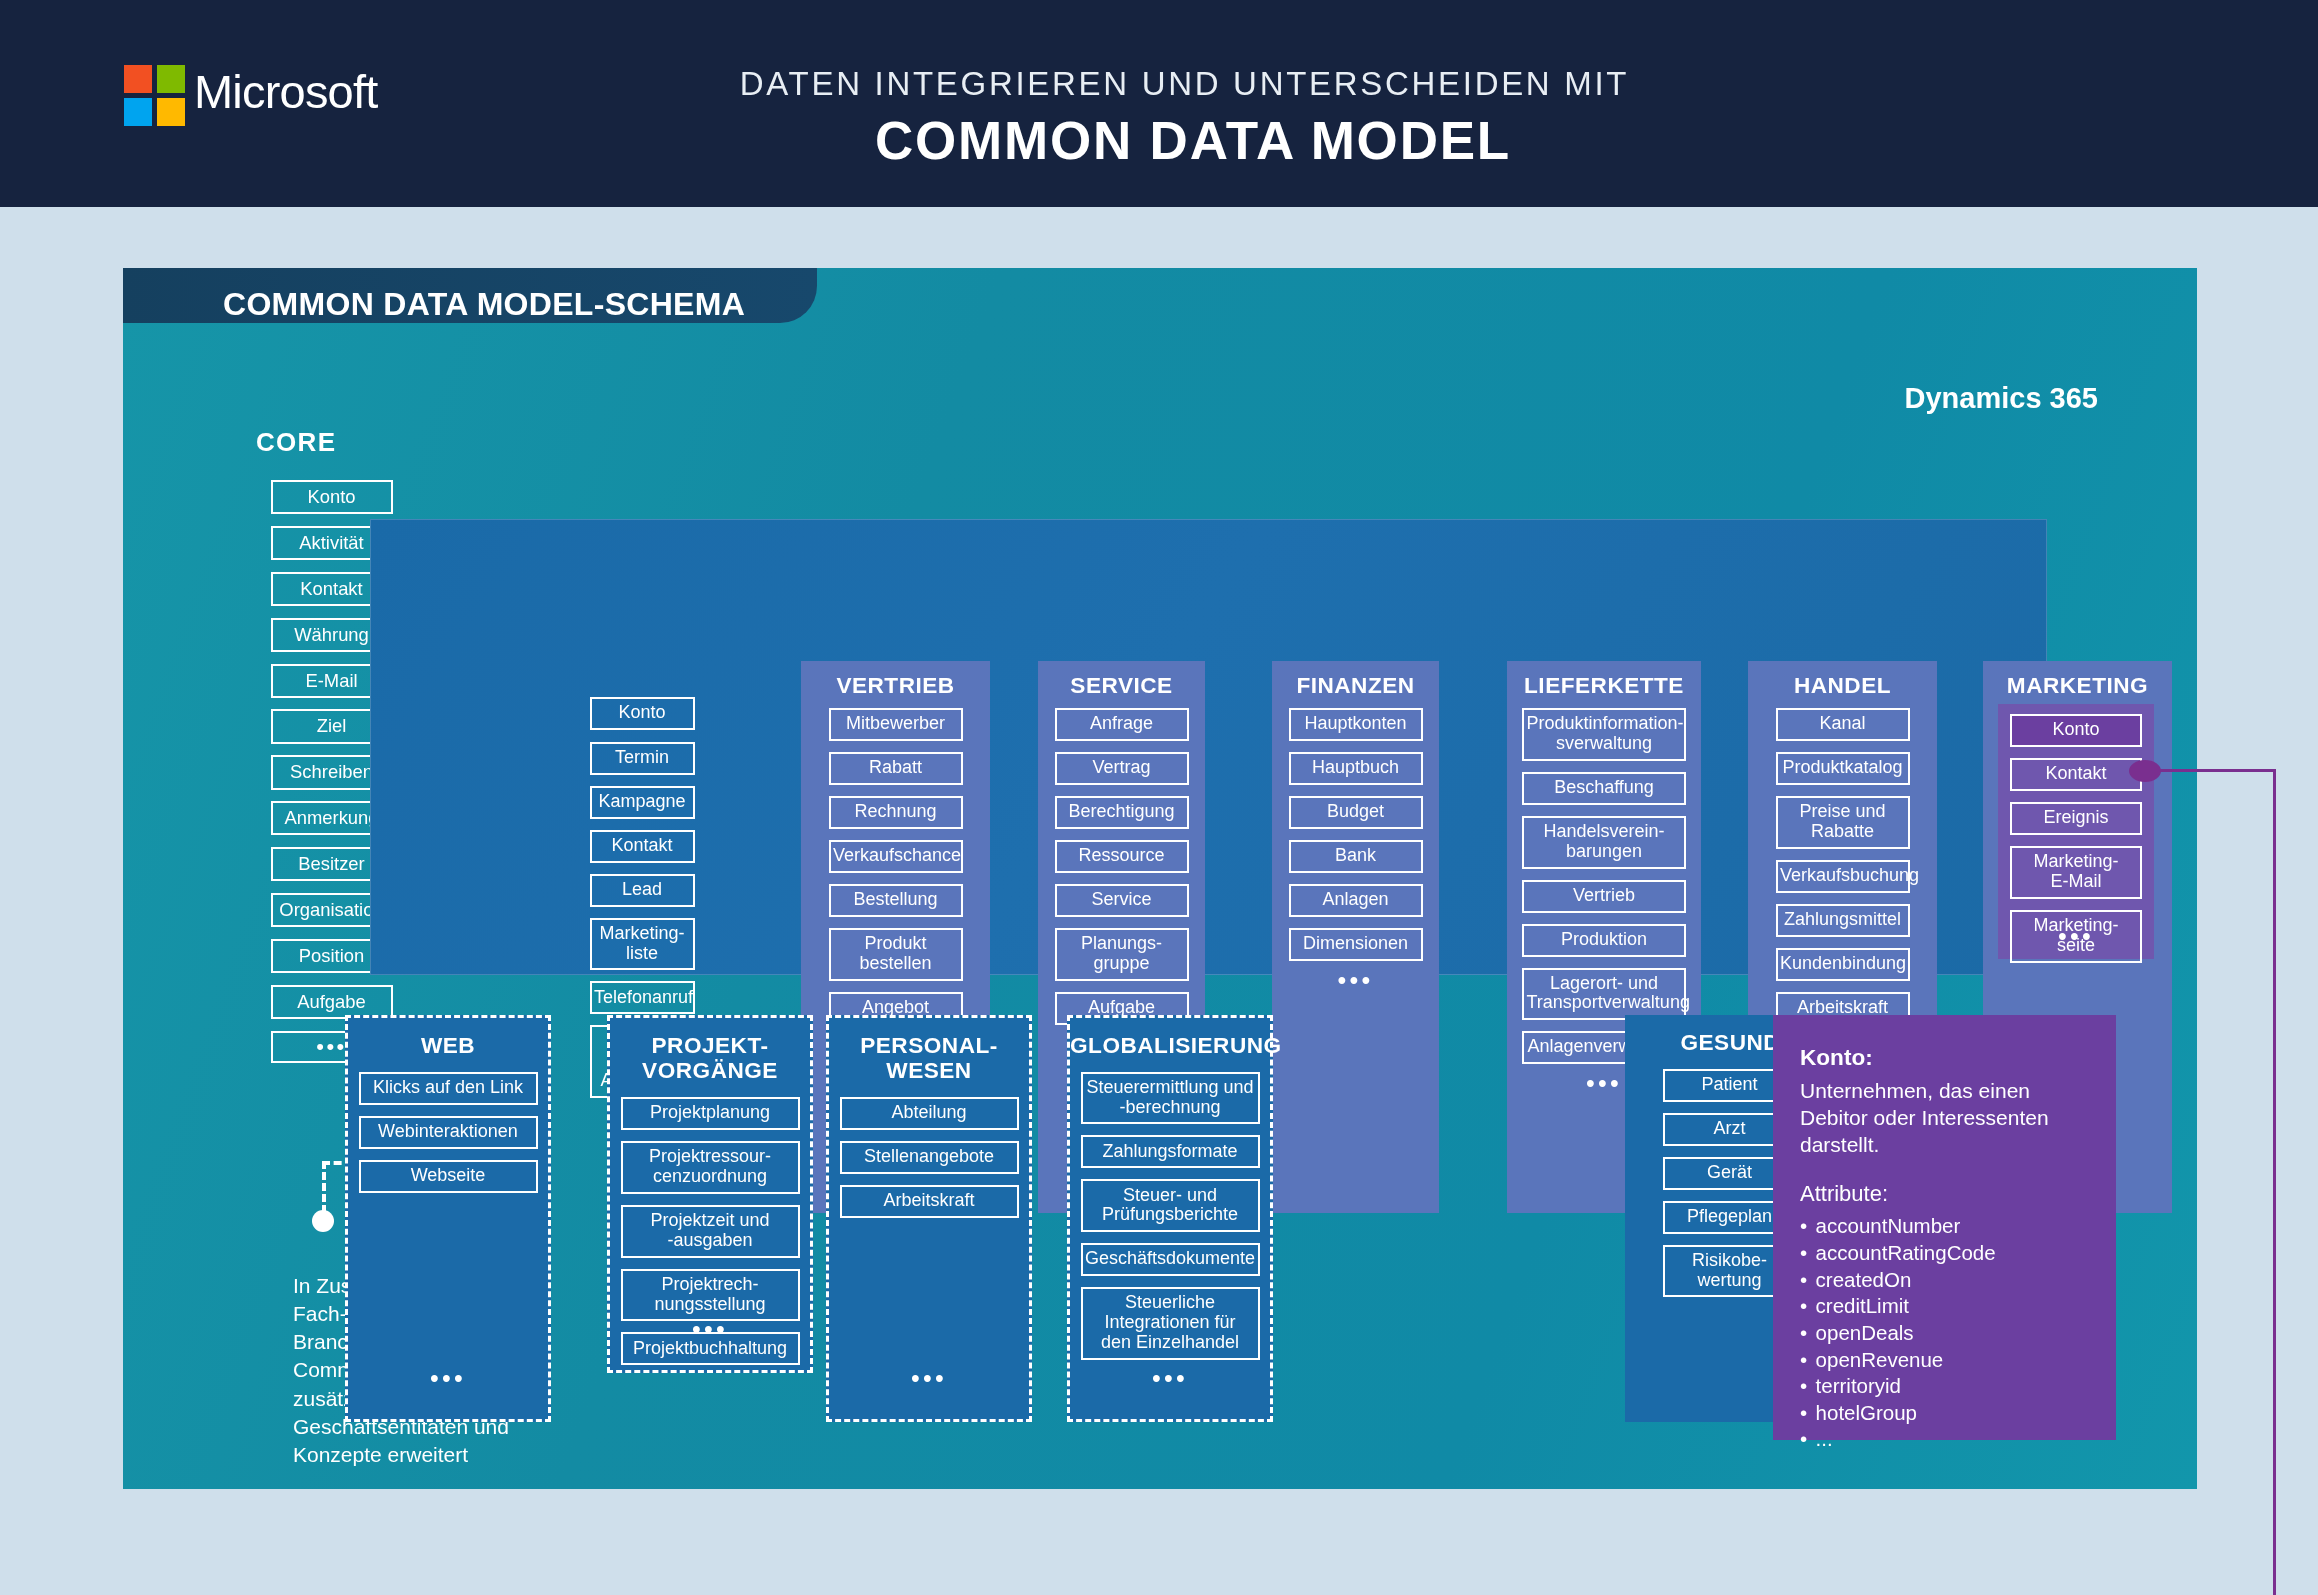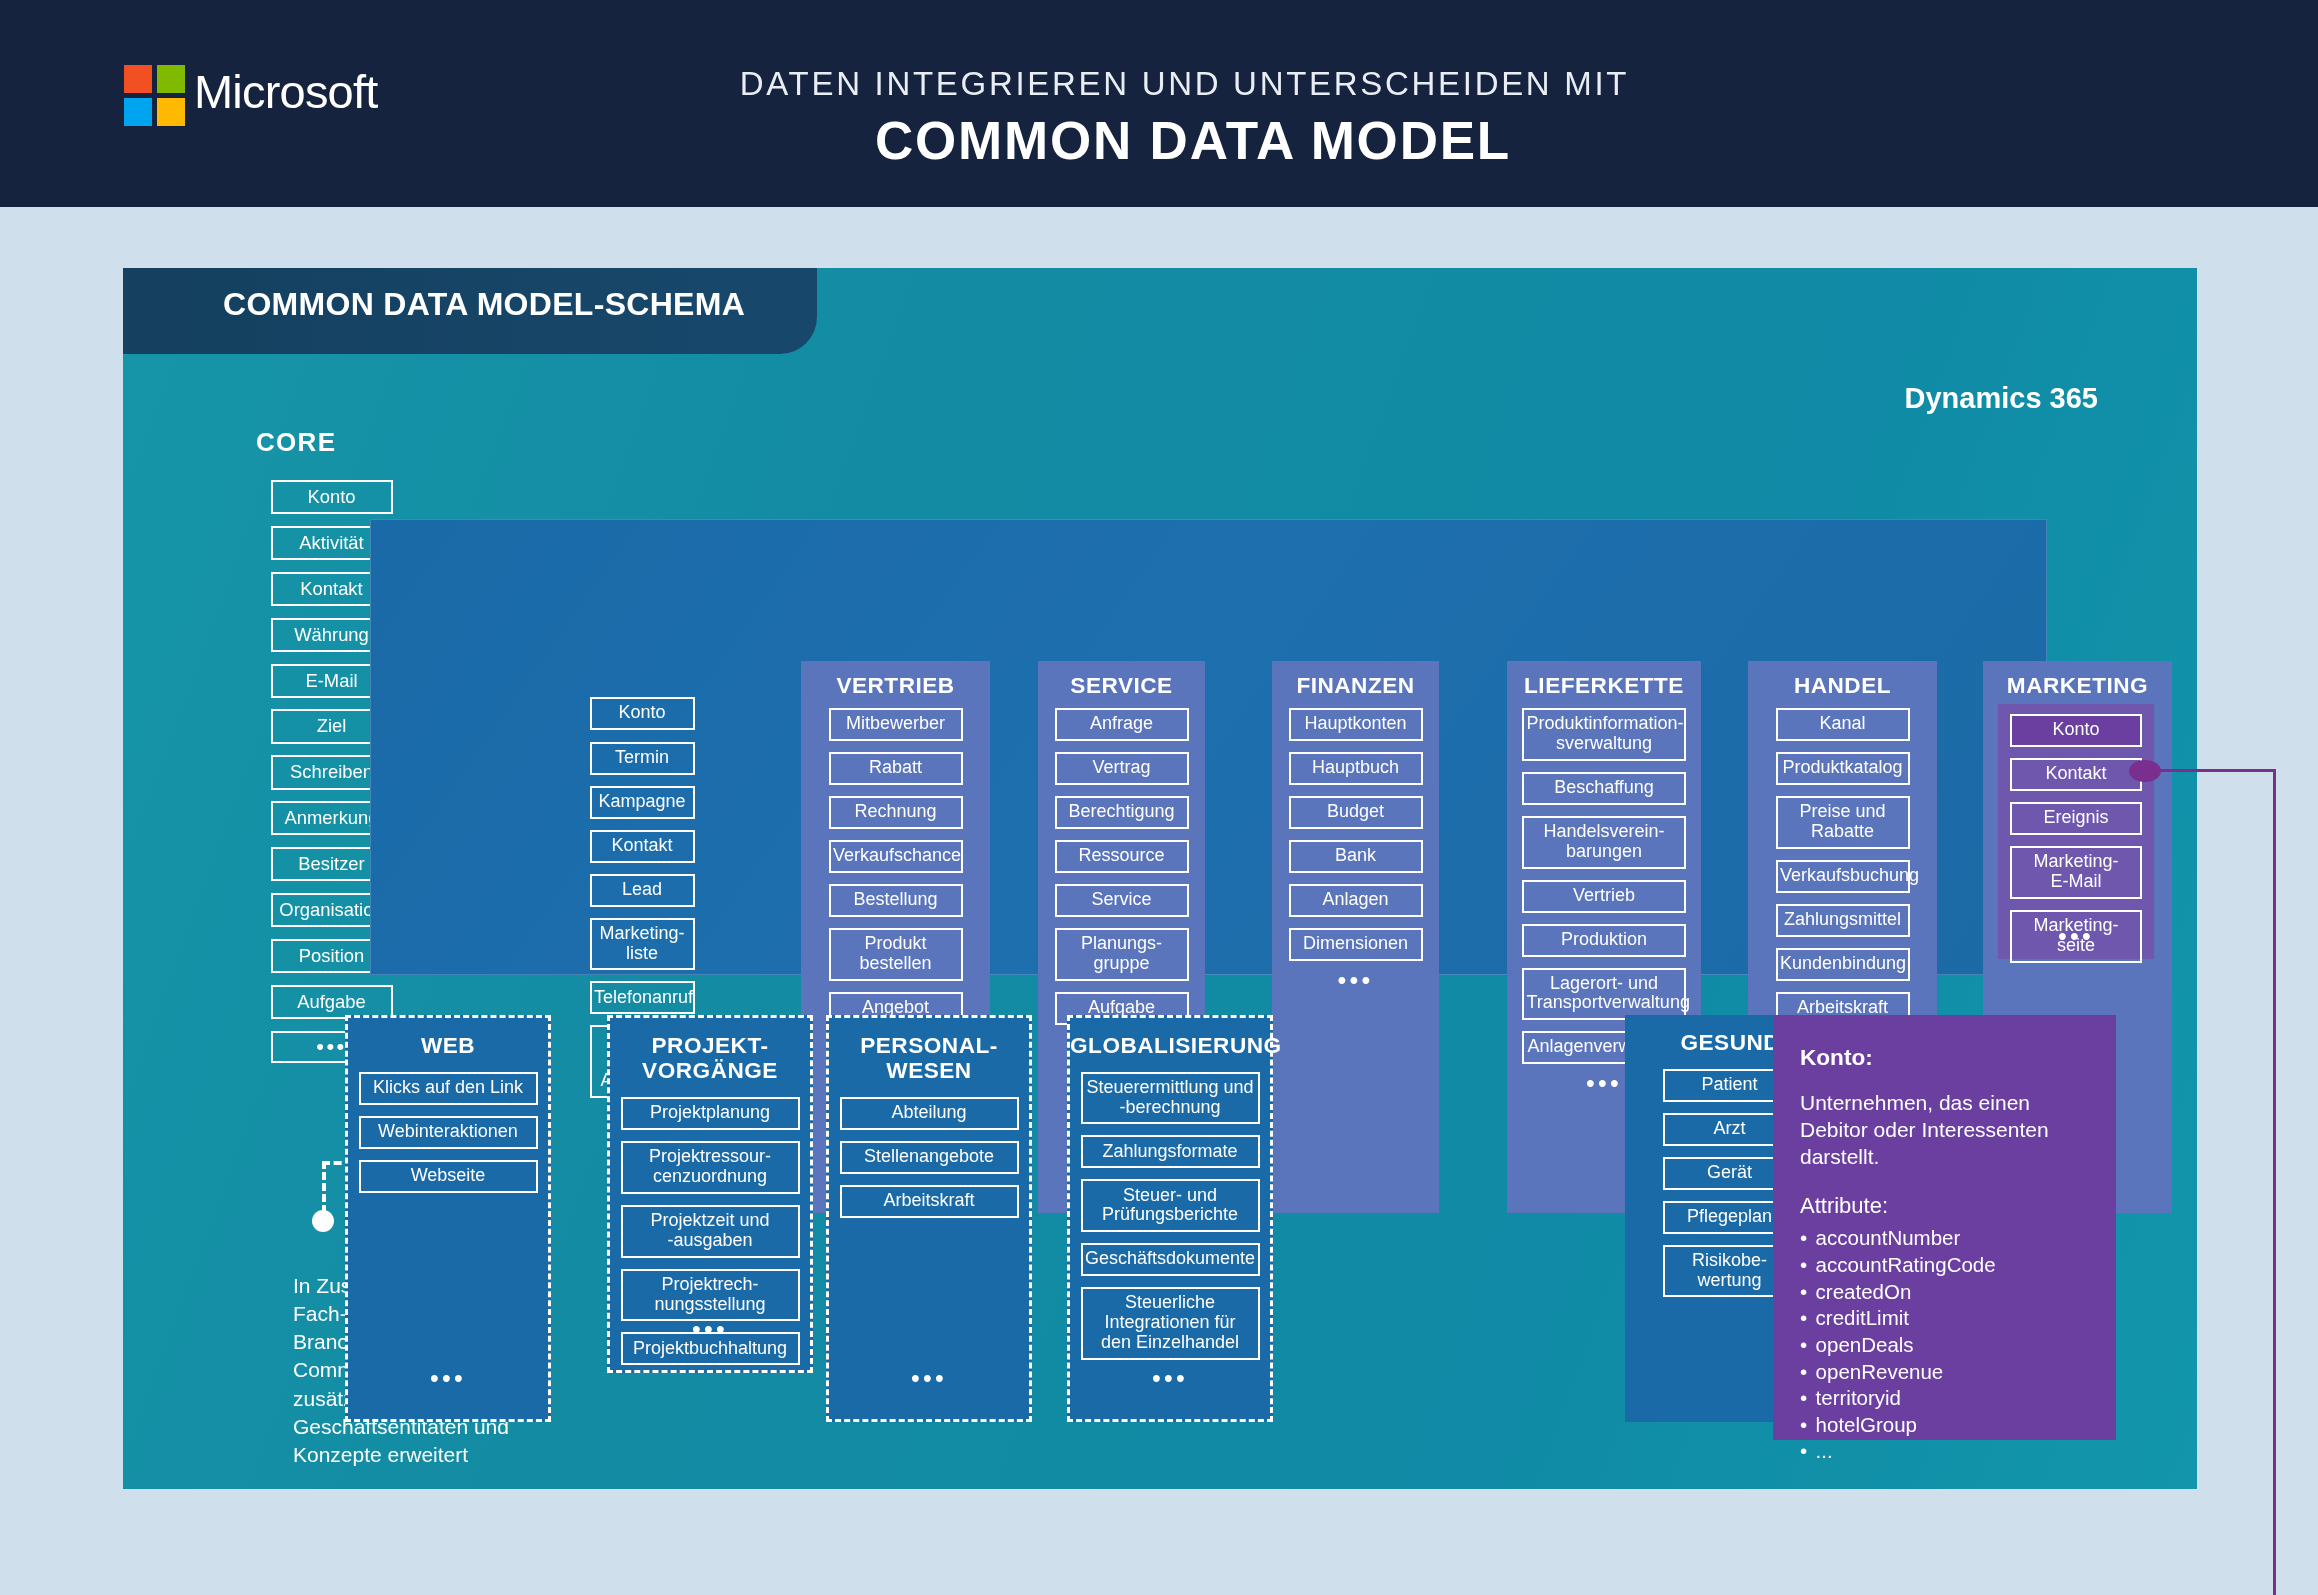--- a/index.html
+++ b/index.html
@@ -40,21 +40,21 @@
     font-size: 53px; letter-spacing: 1.8px; font-weight: 700;
     padding-left: 67px;
   }
 
   
   #schema-panel {
     position: absolute; left: 123px; top: 268px; width: 2074px; height: 1221px;
     background: linear-gradient(110deg, #1695a8 0%, #138ba3 35%, #108aa6 70%, #1296ab 100%);
   }
   #schema-tab {
-    position: absolute; left: 0; top: 0; width: 694px; height: 86px;
+    position: absolute; left: 0; top: 0; width: 694px; height: 55px;
     background: #17466b;
     border-radius: 0 0 37px 0;
     background: linear-gradient(90deg,#15405f 0%, #17486c 100%);
   }
   #schema-tab-label {
     position: absolute; left: 100px; top: 18.4px;
     color: #ffffff; font-size: 32px; font-weight: 700; letter-spacing: 0.3px;
   }
   #dynamics-label {
     position: absolute; right: 99px; top: 114px;
@@ -134,21 +134,21 @@
 
   
   #health-cols { display:flex; justify-content:center; gap: 22px; margin-top: 5px; }
   #health-cols > div { width: 134px; }
 
   
   #detail-card {
     position: absolute; left: 1773px; top: 1015px; width: 343px; height: 425px;
     background: #6b3fa0; color:#ffffff; padding: 30px 25px 0 27px;
   }
-  #detail-card .dc-title { font-size: 22.6px; font-weight: 700; margin-bottom: 19px; }
+  #detail-card .dc-title { font-size: 22.6px; font-weight: 700; margin-bottom: 7px; }
   #detail-card .dc-desc { font-size: 21px; line-height: 1.28; }
   #detail-card .dc-attr { font-size: 22px; margin-top: 22px; margin-bottom: 6.7px; }
   #detail-card ul { list-style: none; }
   #detail-card li { font-size: 20.5px; line-height: 1.30; }
   #detail-card li::before { content: "\2022"; margin-right: 8.4px; }
 
   
   #mkt-connector { position:absolute; left: 2006px; top: 492px; width: 167px; height: 945px; }
   #mkt-connector .knob { position:absolute; left:0; top:0; width:32px; height:22px;
     border-radius:50%; background:#7a2f8f; }

